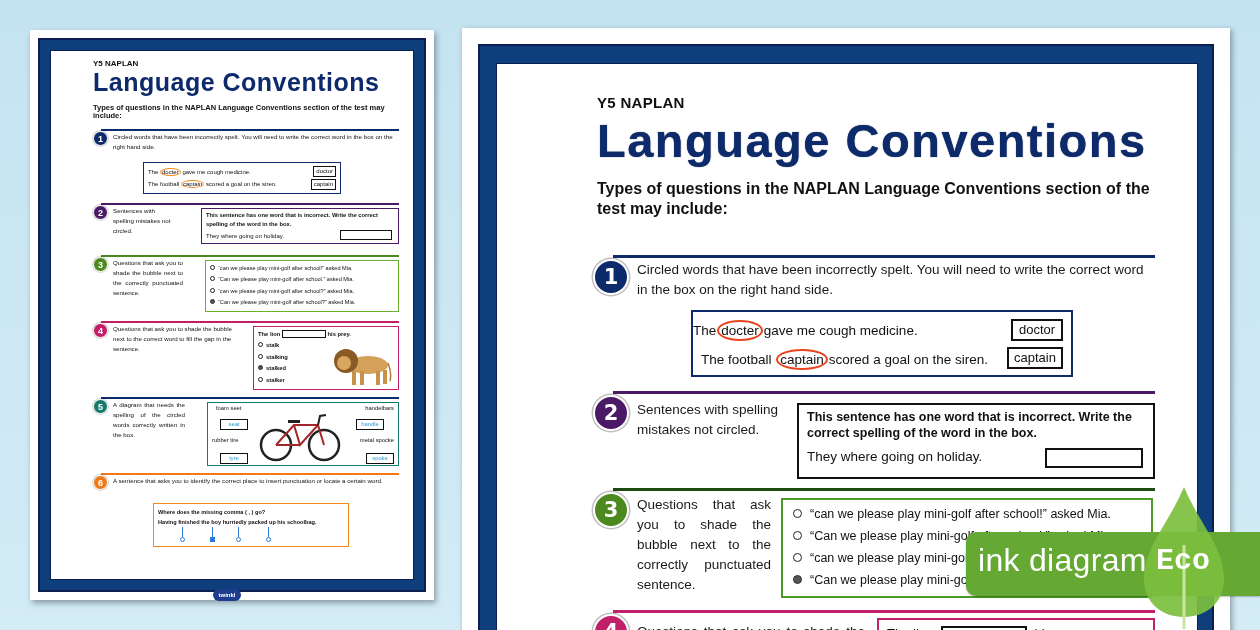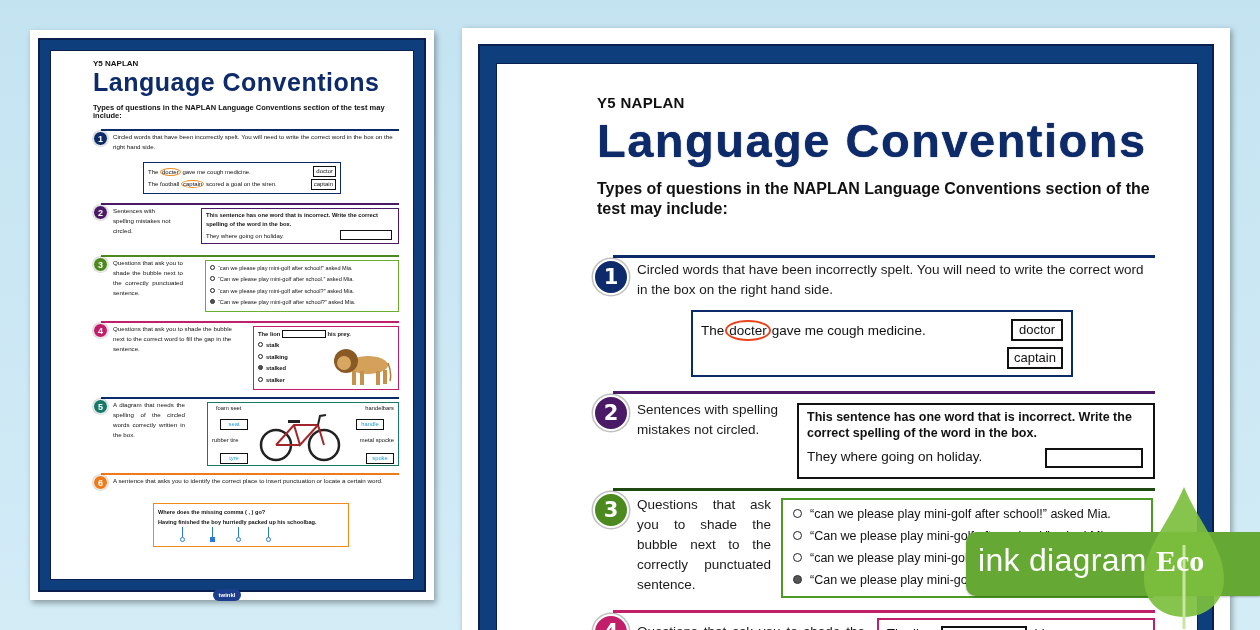--- a/index.html
+++ b/index.html
@@ -75,21 +75,21 @@
   .opt { font-size: 12.5px; line-height: 22px; color: #111; white-space: nowrap; }
 
   
   .eco {
     position: absolute; left: 966px; top: 532px; width: 294px; height: 64px;
     background: #66a834; border-radius: 10px 0 0 10px;
     box-shadow: 0 1px 2px rgba(0,0,0,0.25);
   }
   .eco-text { position: absolute; left: 12px; top: 10px; font-size: 32px; color: #fff; font-family: "Liberation Sans", sans-serif; letter-spacing: 0.3px; }
   .eco-leaf { position: absolute; left: 1138px; top: 485px; width: 92px; height: 145px; }
-  .eco-word { position: absolute; left: 1156px; top: 544px; font-size: 30px; font-weight: bold; color: #fff; font-family: Liberation Serif, serif; }
+  .eco-word { position: absolute; left: 1156px; top: 544px; font-size: 30px; font-weight: bold; color: #fff; font-family: Liberation Mono, monospace; }
 </style>
 </head>
 <body>
 
 <div class="page-s">
   <div class="frame">
     <div class="inner">
       <div class="s-content">
         <div class="s-kicker">Y5 NAPLAN</div>
         <div class="s-title">Language Conventions</div>
@@ -206,24 +206,27 @@
       <div class="l-content">
         <div class="l-kicker">Y5 NAPLAN</div>
         <div class="l-title">Language Conventions</div>
         <div class="l-intro">Types of questions in the NAPLAN Language Conventions section of the test may include:</div>
 
         <div class="l-sec" style="top:161px; height:130px;">
           <div class="line" style="background:#0d2a6b;"></div>
           <div class="l-badge" style="background:#0d2a6b;">1</div>
           <div class="l-text" style="top:5px; width:520px;">Circled words that have been incorrectly spelt. You will need to write the correct word in the box on the right hand side.</div>
           <div class="box" style="left:94px; top:55px; width:382px; height:67px; border-color:#0d2a6b;">
-            <div style="position:absolute; left:8px; top:8px; font-size:13.5px; color:#111;">
+            <div style="position:absolute; left:0; top:8px; font-size:13.5px; color:#111;">
               <span>The</span><span class="circle-word">docter</span><span>gave me cough medicine.</span>
             </div>
             <div class="ansbox" style="left:318px; top:7px; width:52px;">doctor</div>
+            <div style="position:absolute; left:8px; top:37px; font-size:13.5px; color:#111;">
+              <span>The football</span> <span class="circle-word">captain</span><span>scored a goal on the siren.</span>
+            </div>
             <div class="ansbox" style="left:314px; top:35px; width:56px;">captain</div>
           </div>
         </div>
 
         <div class="l-sec" style="top:297px; height:95px;">
           <div class="line" style="background:#4a1a66;"></div>
           <div class="l-badge" style="background:#4a1a66;">2</div>
           <div class="l-text" style="top:9px; width:156px;">Sentences with spelling mistakes not circled.</div>
           <div class="box" style="left:200px; top:12px; width:358px; height:76px; border-color:#111;">
             <div style="position:absolute; left:8px; top:4px; width:336px; font-size:12.5px; font-weight:bold; line-height:16px; color:#111;">This sentence has one word that is incorrect. Write the correct spelling of the word in the box.</div>

